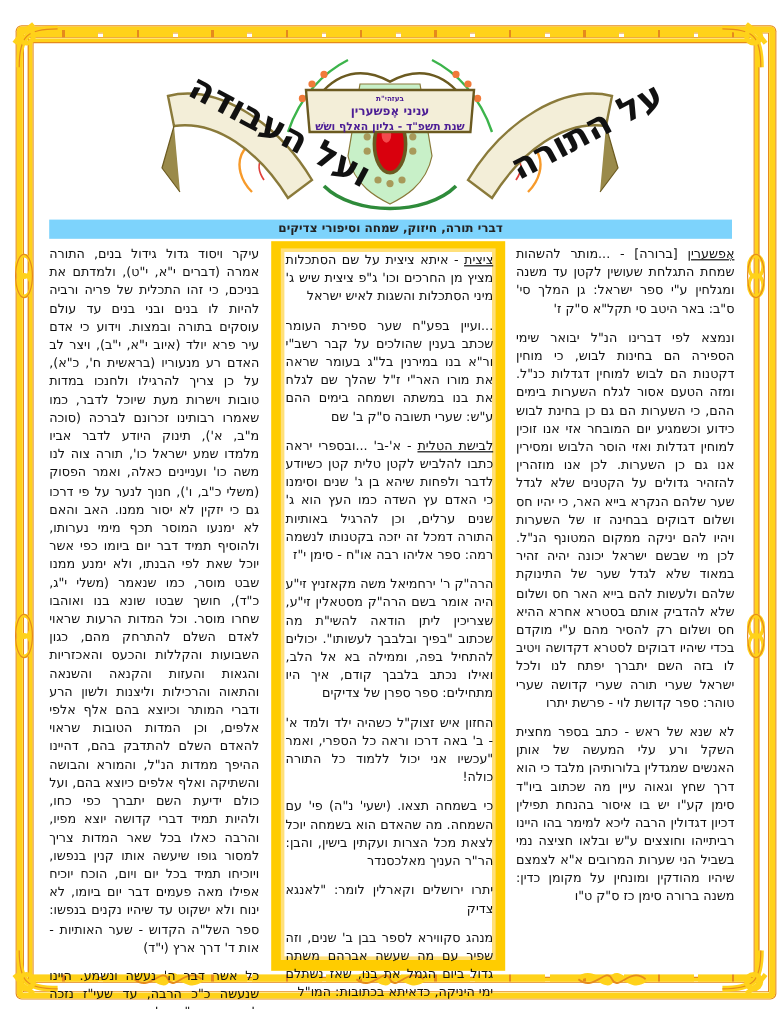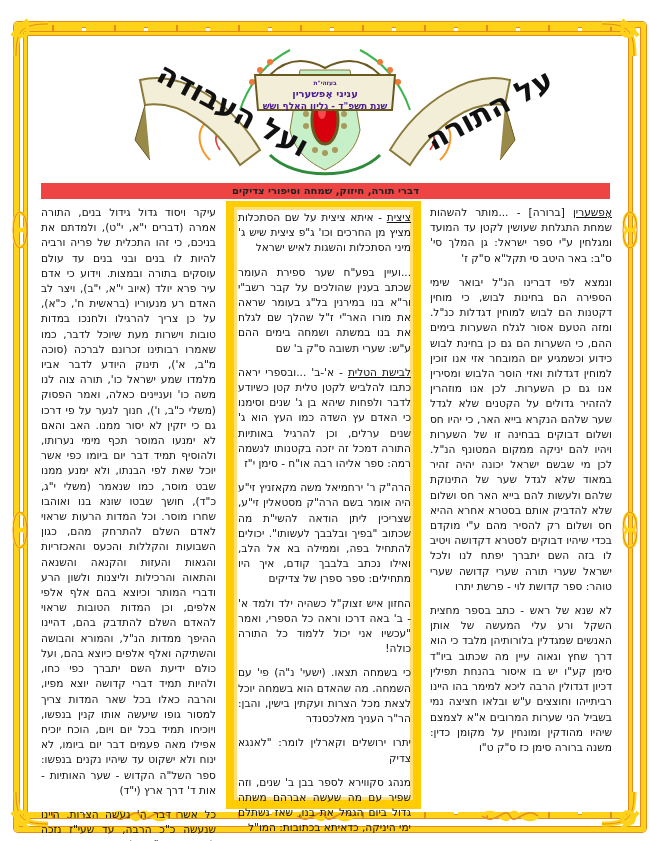--- a/index.html
+++ b/index.html
@@ -19,21 +19,21 @@
   .crest svg{width:410px;height:145px;display:block;}
   .scroll-title{position:absolute;left:250px;top:79px;width:150px;text-align:center;direction:rtl;color:#4c1d95;}
   .scroll-bs{font-size:6px;font-weight:bold;line-height:8px;}
   .scroll-name{font-size:10px;font-weight:bold;line-height:13px;}
   .scroll-issue{font-size:9px;font-weight:bold;line-height:12px;}
   .banner-text{position:absolute;font-family:"DejaVu Sans",sans-serif;font-weight:bold;color:#111;direction:rtl;white-space:nowrap;}
   .banner-right{left:420px;top:92px;font-size:30px;transform:rotate(-28deg);transform-origin:center;}
   .banner-left{left:150px;top:92px;font-size:30px;transform:rotate(28deg);transform-origin:center;}
 
   
-  .subtitle{position:absolute;left:41px;top:183px;width:569px;height:16px;background:#ef4444;direction:rtl;text-align:center;font-size:10px;font-weight:bold;line-height:16px;color:#222;}
+  .subtitle{position:absolute;left:41px;top:183px;width:569px;height:16px;background:#7dd3fc;direction:rtl;text-align:center;font-size:10px;font-weight:bold;line-height:16px;color:#222;}
 
   
   .col{position:absolute;direction:rtl;text-align:justify;font-size:10.6px;line-height:15.2px;color:#111;}
   .col p{margin:0 0 9px 0;}
   .col-right{left:430px;top:205px;width:182px;}
   .col-left{left:41px;top:205px;width:175px;}
   .mid-frame{position:absolute;left:226px;top:201px;width:195px;height:608px;background:#ffcc00;}
   .mid-frame-inner{position:absolute;left:8px;top:6px;width:179px;height:593px;background:#ffe07a;}
   .mid-frame-paper{position:absolute;left:3px;top:3px;width:173px;height:587px;background:#ffffff;}
   .col-mid{left:238px;top:210px;width:173px;}
@@ -178,32 +178,32 @@
 
   <div class="subtitle">דברי תורה, חיזוק, שמחה וסיפורי צדיקים</div>
 
   <div class="mid-frame">
     <div class="mid-frame-inner">
       <div class="mid-frame-paper"></div>
     </div>
   </div>
 
   <div class="col col-right">
-      <p><span class="b u">אֶפשערין</span><span> [ברורה] </span><span class="b">-</span><span> ...מותר להשהות שמחת התגלחת שעושין לקטן עד המועד ומגלחין ע"י ספר ישראל: גן המלך סי' ס"ב: באר היטב סי תקל"א ס"ק ז'</span></p>
+      <p><span class="b u">אֶפשערין</span><span> [ברורה] </span><span class="b">-</span><span> ...מותר להשהות שמחת התגלחת שעושין לקטן עד משנה ומגלחין ע"י ספר ישראל: גן המלך סי' ס"ב: באר היטב סי תקל"א ס"ק ז'</span></p>
       <p><span class="b">ונמצא</span><span> לפי דברינו הנ"ל יבואר שימי הספירה הם בחינות לבוש, כי מוחין דקטנות הם לבוש למוחין דגדלות כנ"ל. ומזה הטעם אסור לגלח השערות בימים ההם, כי השערות הם גם כן בחינת לבוש כידוע וכשמגיע יום המובחר אזי אנו זוכין למוחין דגדלות ואזי הוסר הלבוש ומסירין אנו גם כן השערות. לכן אנו מוזהרין להזהיר גדולים על הקטנים שלא לגדל שער שלהם הנקרא בייא האר, כי יהיו חס ושלום דבוקים בבחינה זו של השערות ויהיו להם יניקה ממקום המטונף הנ"ל. לכן מי שבשם ישראל יכונה יהיה זהיר במאוד שלא לגדל שער של התינוקת שלהם ולעשות להם בייא האר חס ושלום שלא להדביק אותם בסטרא אחרא ההיא חס ושלום רק להסיר מהם ע"י מוקדם בכדי שיהיו דבוקים לסטרא דקדושה ויטיב לו בזה השם יתברך יפתח לנו ולכל ישראל שערי תורה שערי קדושה שערי טוהר: ספר קדושת לוי - פרשת יתרו</span></p>
       <p><span class="b">לא שנא של ראש</span><span> - כתב בספר מחצית השקל ורע עלי המעשה של אותן האנשים שמגדלין בלורותיהן מלבד כי הוא דרך שחץ וגאוה עיין מה שכתוב ביו"ד סימן קע"ו יש בו איסור בהנחת תפילין דכיון דגדולין הרבה ליכא למימר בהו היינו רביתייהו וחוצצים ע"ש ובלאו חציצה נמי בשביל הני שערות המרובים א"א לצמצם שיהיו מהודקין ומונחין על מקומן כדין: משנה ברורה סימן כז ס"ק ט"ו</span></p>
     </div>
   <div class="col col-mid">
       <p><span class="b u">ציצית</span><span class="b"> - </span><span class="b">איתא</span><span> ציצית על שם הסתכלות מציץ מן החרכים וכו' ג"פ ציצית שיש ג' מיני הסתכלות והשגות לאיש ישראל</span></p>
       <p><span class="b">...ועיין</span><span> בפע"ח שער ספירת העומר שכתב בענין שהולכים על קבר רשב"י ור"א בנו במירנין בל"ג בעומר שראה את מורו האר"י ז"ל שהלך שם לגלח את בנו במשתה ושמחה בימים ההם ע"ש: שערי תשובה ס"ק ב' שם</span></p>
       <p><span class="b u">לבישת הטלית</span><span class="b"> - א'-ב' ...ובספרי</span><span> יראה כתבו להלביש לקטן טלית קטן כשיודע לדבר ולפחות שיהא בן ג' שנים וסימנו כי האדם עץ השדה כמו העץ הוא ג' שנים ערלים, וכן להרגיל באותיות התורה דמכל זה יזכה בקטנותו לנשמה רמה: ספר אליהו רבה או"ח - סימן י"ז</span></p>
       <p><span class="b">הרה"ק ר' ירחמיאל משה מקאזניץ זי"ע</span><span> היה אומר בשם הרה"ק מסטאלין זי"ע, שצריכין ליתן הודאה להשי"ת מה שכתוב "בפיך ובלבבך לעשותו". יכולים להתחיל בפה, וממילה בא אל הלב, ואילו נכתב בלבבך קודם, איך היו מתחילים: ספר ספרן של צדיקים</span></p>
       <p><span class="b">החזון איש זצוק"ל</span><span> כשהיה ילד ולמד א' - ב' באה דרכו וראה כל הספרי, ואמר "עכשיו אני יכול ללמוד כל התורה כולה!</span></p>
       <p><span class="b">כי בשמחה תצאו.</span><span> (ישעי' נ"ה) פי' עם השמחה. מה שהאדם הוא בשמחה יוכל לצאת מכל הצרות ועקתין בישין, והבן: הר"ר העניך מאלכסנדר</span></p>
       <p><span class="b">יתרו ירושלים וקארלין</span><span> לומר: "לאנגא צדיק</span></p>
       <p><span class="b">מנהג סקווירא</span><span> לספר בבן ב' שנים, וזה שפיר עם מה שעשה אברהם משתה גדול ביום הגמל את בנו, שאז נשתלם ימי היניקה, כדאיתא בכתובות: המו"ל</span></p>
     </div>
   <div class="col col-left">
       <p><span class="b">עיקר ויסוד גדול</span><span> גידול בנים, התורה אמרה (דברים י"א, י"ט), ולמדתם את בניכם, כי זהו התכלית של פריה ורביה להיות לו בנים ובני בנים עד עולם עוסקים בתורה ובמצות. וידוע כי אדם עיר פרא יולד (איוב י"א, י"ב), ויצר לב האדם רע מנעוריו (בראשית ח', כ"א), על כן צריך להרגילו ולחנכו במדות טובות וישרות מעת שיוכל לדבר, כמו שאמרו רבותינו זכרונם לברכה (סוכה מ"ב, א'), תינוק היודע לדבר אביו מלמדו שמע ישראל כו', תורה צוה לנו משה כו' ועניינים כאלה, ואמר הפסוק (משלי כ"ב, ו'), חנוך לנער על פי דרכו גם כי יזקין לא יסור ממנו. האב והאם לא ימנעו המוסר תכף מימי נערותו, ולהוסיף תמיד דבר יום ביומו כפי אשר יוכל שאת לפי הבנתו, ולא ימנע ממנו שבט מוסר, כמו שנאמר (משלי י"ג, כ"ד), חושך שבטו שונא בנו ואוהבו שחרו מוסר. וכל המדות הרעות שראוי לאדם השלם להתרחק מהם, כגון השבועות והקללות והכעס והאכזריות והגאות והעזות והקנאה והשנאה והתאוה והרכילות וליצנות ולשון הרע ודברי המותר וכיוצא בהם אלף אלפי אלפים, וכן המדות הטובות שראוי להאדם השלם להתדבק בהם, דהיינו ההיפך ממדות הנ"ל, והמורא והבושה והשתיקה ואלף אלפים כיוצא בהם, ועל כולם ידיעת השם יתברך כפי כחו, ולהיות תמיד דברי קדושה יוצא מפיו, והרבה כאלו בכל שאר המדות צריך למסור גופו שיעשה אותו קנין בנפשו, ויוכיחו תמיד בכל יום ויום, הוכח יוכיח אפילו מאה פעמים דבר יום ביומו, לא ינוח ולא ישקוט עד שיהיו נקנים בנפשו: ספר השל"ה הקדוש - שער האותיות - אות ד' דרך ארץ (י"ד)</span></p>
-      <p><span class="b">כל אשר דבר ה' נעשה הצרות.</span><span> היינו שנעשה כ"כ הרבה, עד שעי"ז נזכה לשמיעה: הס"ק מלעכאוויטש</span></p>
+      <p><span class="b">כל אשר דבר ה' נעשה ונשמע.</span><span> היינו שנעשה כ"כ הרבה, עד שעי"ז נזכה לשמיעה: הס"ק מלעכאוויטש</span></p>
     </div>
 
 </div>
 
 </body></html>

